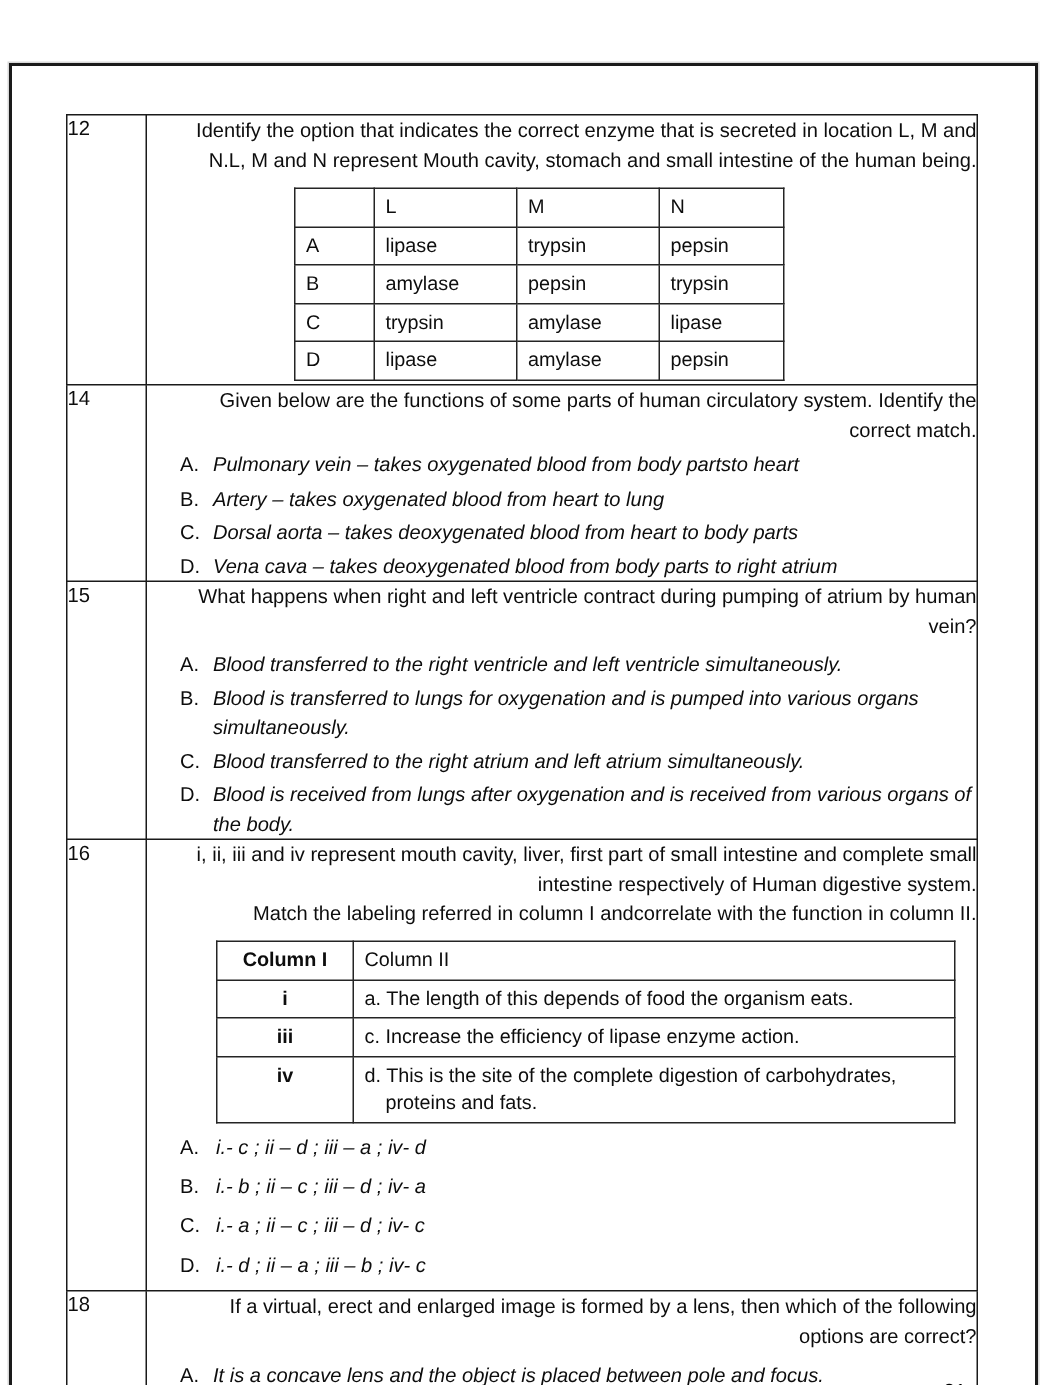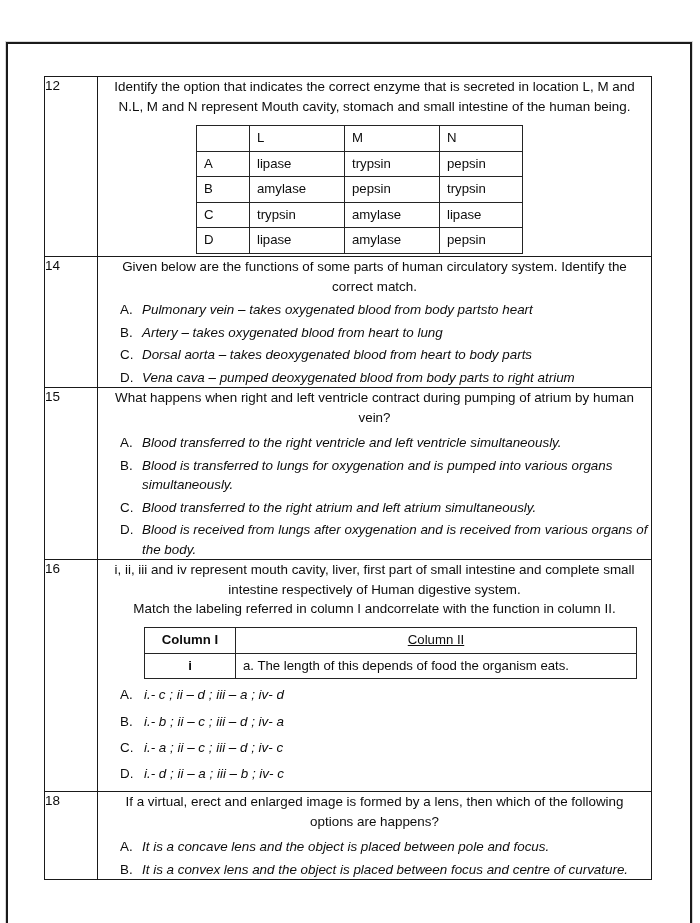--- a/index.html
+++ b/index.html
@@ -53,21 +53,21 @@
     padding: 8px 0 8px 9px;
     line-height: 1.35;
   }
   td.qbody {
     padding: 8px 10px 9px 10px;
     font-size: 13.4px;
     line-height: 1.47;
   }
   .stem {
     margin: 0 0 2px 0;
-    text-align: center;
+    text-align: right;
   }
   .stem-line { display: block; }
 
   
   .opts {
     margin: 6px 0 0 0;
     padding: 0;
     list-style: none;
   }
   .opts.tight { margin-top: 4px; }
@@ -118,21 +118,21 @@
   table.enzyme td.c3 { width: 68px; }
 
   
   .column-wrap {
     margin: 8px 0 2px 0;
     padding-left: 46px;
   }
   table.colmatch { width: 462px; }
   table.colmatch td.ci { width: 76px; text-align: center; font-weight: bold; }
   table.colmatch td.cii { width: 386px; }
-  table.colmatch td.cii-head { text-align: center; text-decoration: underline; }
+  table.colmatch td.cii-head { text-align: left; }
   table.colmatch .wrap2 {
     display: block;
     padding-left: 0;
   }
   table.colmatch .cont {
     display: block;
     padding-left: 14px;
   }
 
   
@@ -214,21 +214,21 @@
               <li>
                 <span class="opt-letter">B.</span>
                 <span class="opt-text">Artery – takes oxygenated blood from heart to lung</span>
               </li>
               <li>
                 <span class="opt-letter">C.</span>
                 <span class="opt-text">Dorsal aorta – takes deoxygenated blood from heart to body parts</span>
               </li>
               <li>
                 <span class="opt-letter">D.</span>
-                <span class="opt-text">Vena cava – pumped deoxygenated blood from body parts to right atrium</span>
+                <span class="opt-text">Vena cava – takes deoxygenated blood from body parts to right atrium</span>
               </li>
             </ul>
           </td>
         </tr>
 
         <tr>
           <td class="qnum">15</td>
           <td class="qbody">
             <div class="stem">
               <span class="stem-line">What happens when right and left ventricle contract during pumping of atrium by human</span>
@@ -267,20 +267,31 @@
               <table class="subtable colmatch">
                 <tbody>
                   <tr>
                     <td class="ci">Column I</td>
                     <td class="cii cii-head">Column II</td>
                   </tr>
                   <tr>
                     <td class="ci">i</td>
                     <td class="cii">a. The length of this depends of food the organism eats.</td>
                   </tr>
+                  <tr>
+                    <td class="ci">iii</td>
+                    <td class="cii">c. Increase the efficiency of lipase enzyme action.</td>
+                  </tr>
+                  <tr>
+                    <td class="ci">iv</td>
+                    <td class="cii">
+                      <span class="wrap2">d. This is the site of the complete digestion of carbohydrates,</span>
+                      <span class="cont">proteins and fats.</span>
+                    </td>
+                  </tr>
                 </tbody>
               </table>
             </div>
             <ul class="opts match">
               <li>
                 <span class="opt-letter">A.</span>
                 <span class="opt-text">i.- c ; ii – d ; iii – a ; iv- d</span>
               </li>
               <li>
                 <span class="opt-letter">B.</span>
@@ -296,21 +307,21 @@
               </li>
             </ul>
           </td>
         </tr>
 
         <tr>
           <td class="qnum">18</td>
           <td class="qbody">
             <div class="stem">
               <span class="stem-line">If a virtual, erect and enlarged image is formed by a lens, then which of the following</span>
-              <span class="stem-line">options are happens?</span>
+              <span class="stem-line">options are correct?</span>
             </div>
             <ul class="opts">
               <li>
                 <span class="opt-letter">A.</span>
                 <span class="opt-text">It is a concave lens and the object is placed between pole and focus.</span>
               </li>
               <li>
                 <span class="opt-letter">B.</span>
                 <span class="opt-text">It is a convex lens and the object is placed between focus and centre of curvature.</span>
               </li>

